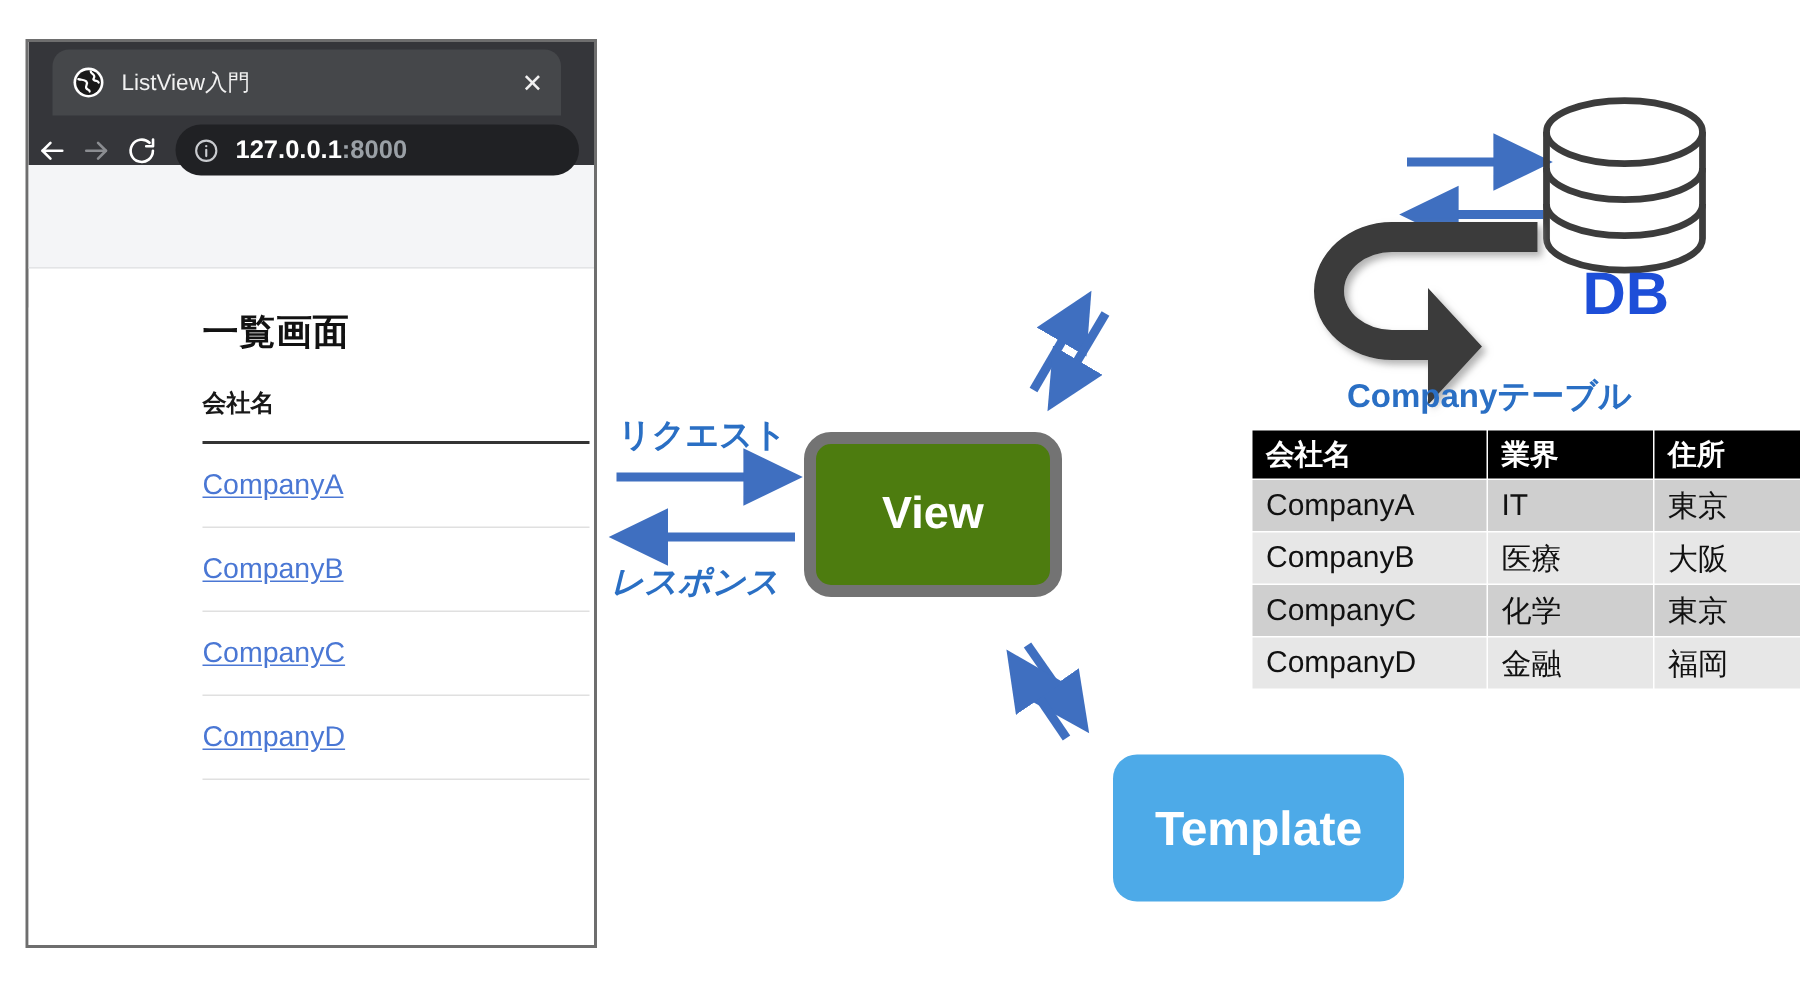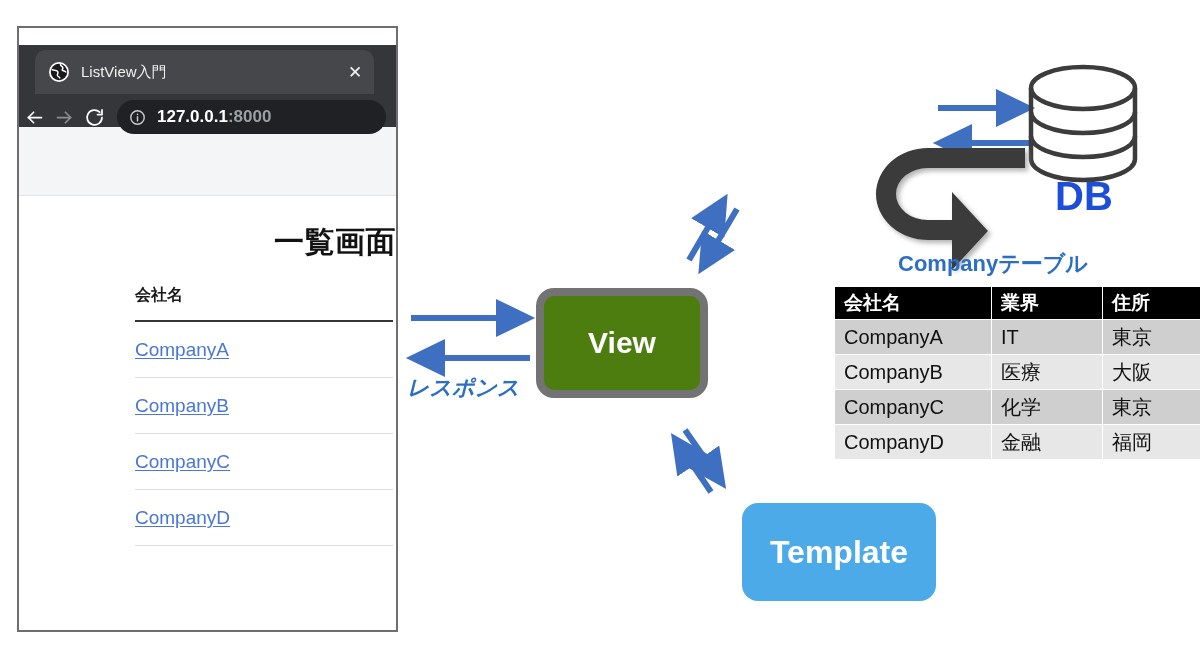--- a/index.html
+++ b/index.html
@@ -24,21 +24,20 @@
     height: 606px;
     border: 2px solid #6e6e6e;
     box-sizing: border-box;
     background: #ffffff;
     overflow: hidden;
   }
   #browser-chrome {
     background: #35363a;
     height: 82px;
     position: relative;
-    margin-top: 17px;
   }
   #tab-strip {
     height: 49px;
     position: relative;
   }
   #browser-tab {
     position: absolute;
     left: 16px;
     top: 5px;
     right: 22px;
@@ -126,26 +125,25 @@
     height: 68px;
     background: #f4f5f7;
     border-bottom: 1px solid #e3e4e6;
   }
   #page-viewport {
     background: #ffffff;
     height: 439px;
     position: relative;
   }
   #page-h1 {
-    font-size: 30px;
+    font-size: 24px;
     font-weight: bold;
     color: #121212;
     margin: 26px 0 0 116px;
     letter-spacing: 0.5px;
-    text-align: right;
   }
   #list-table {
     margin: 22px 0 0 116px;
     width: 258px;
     border-collapse: collapse;
   }
   #list-table th {
     text-align: left;
     font-size: 16px;
     font-weight: bold;
@@ -412,20 +410,21 @@
     </g>
 
     <g filter="url(#softshadow)">
       <path d="M523 240 L620 240 A52 46 0 0 0 620 148 L596 148 L596 118 L560 157 L596 196 L596 168 L620 168 A32 26 0 0 1 620 220 L523 220 Z" fill="#3a3a3a" stroke="none" transform="rotate(180 574 194)"></path>
     </g>
   </svg>
 
   <div class="node" id="node-view">View</div>
   <div class="node" id="node-template">Template</div>
 
+  <div class="arrow-label" id="label-request">リクエスト</div>
   <div class="arrow-label" id="label-response">レスポンス</div>
 
   <div id="db-label">DB</div>
 
   <div id="table-title">Companyテーブル</div>
 
   <table id="company-table">
     <colgroup>
         <col class="c1">
         <col class="c2">

